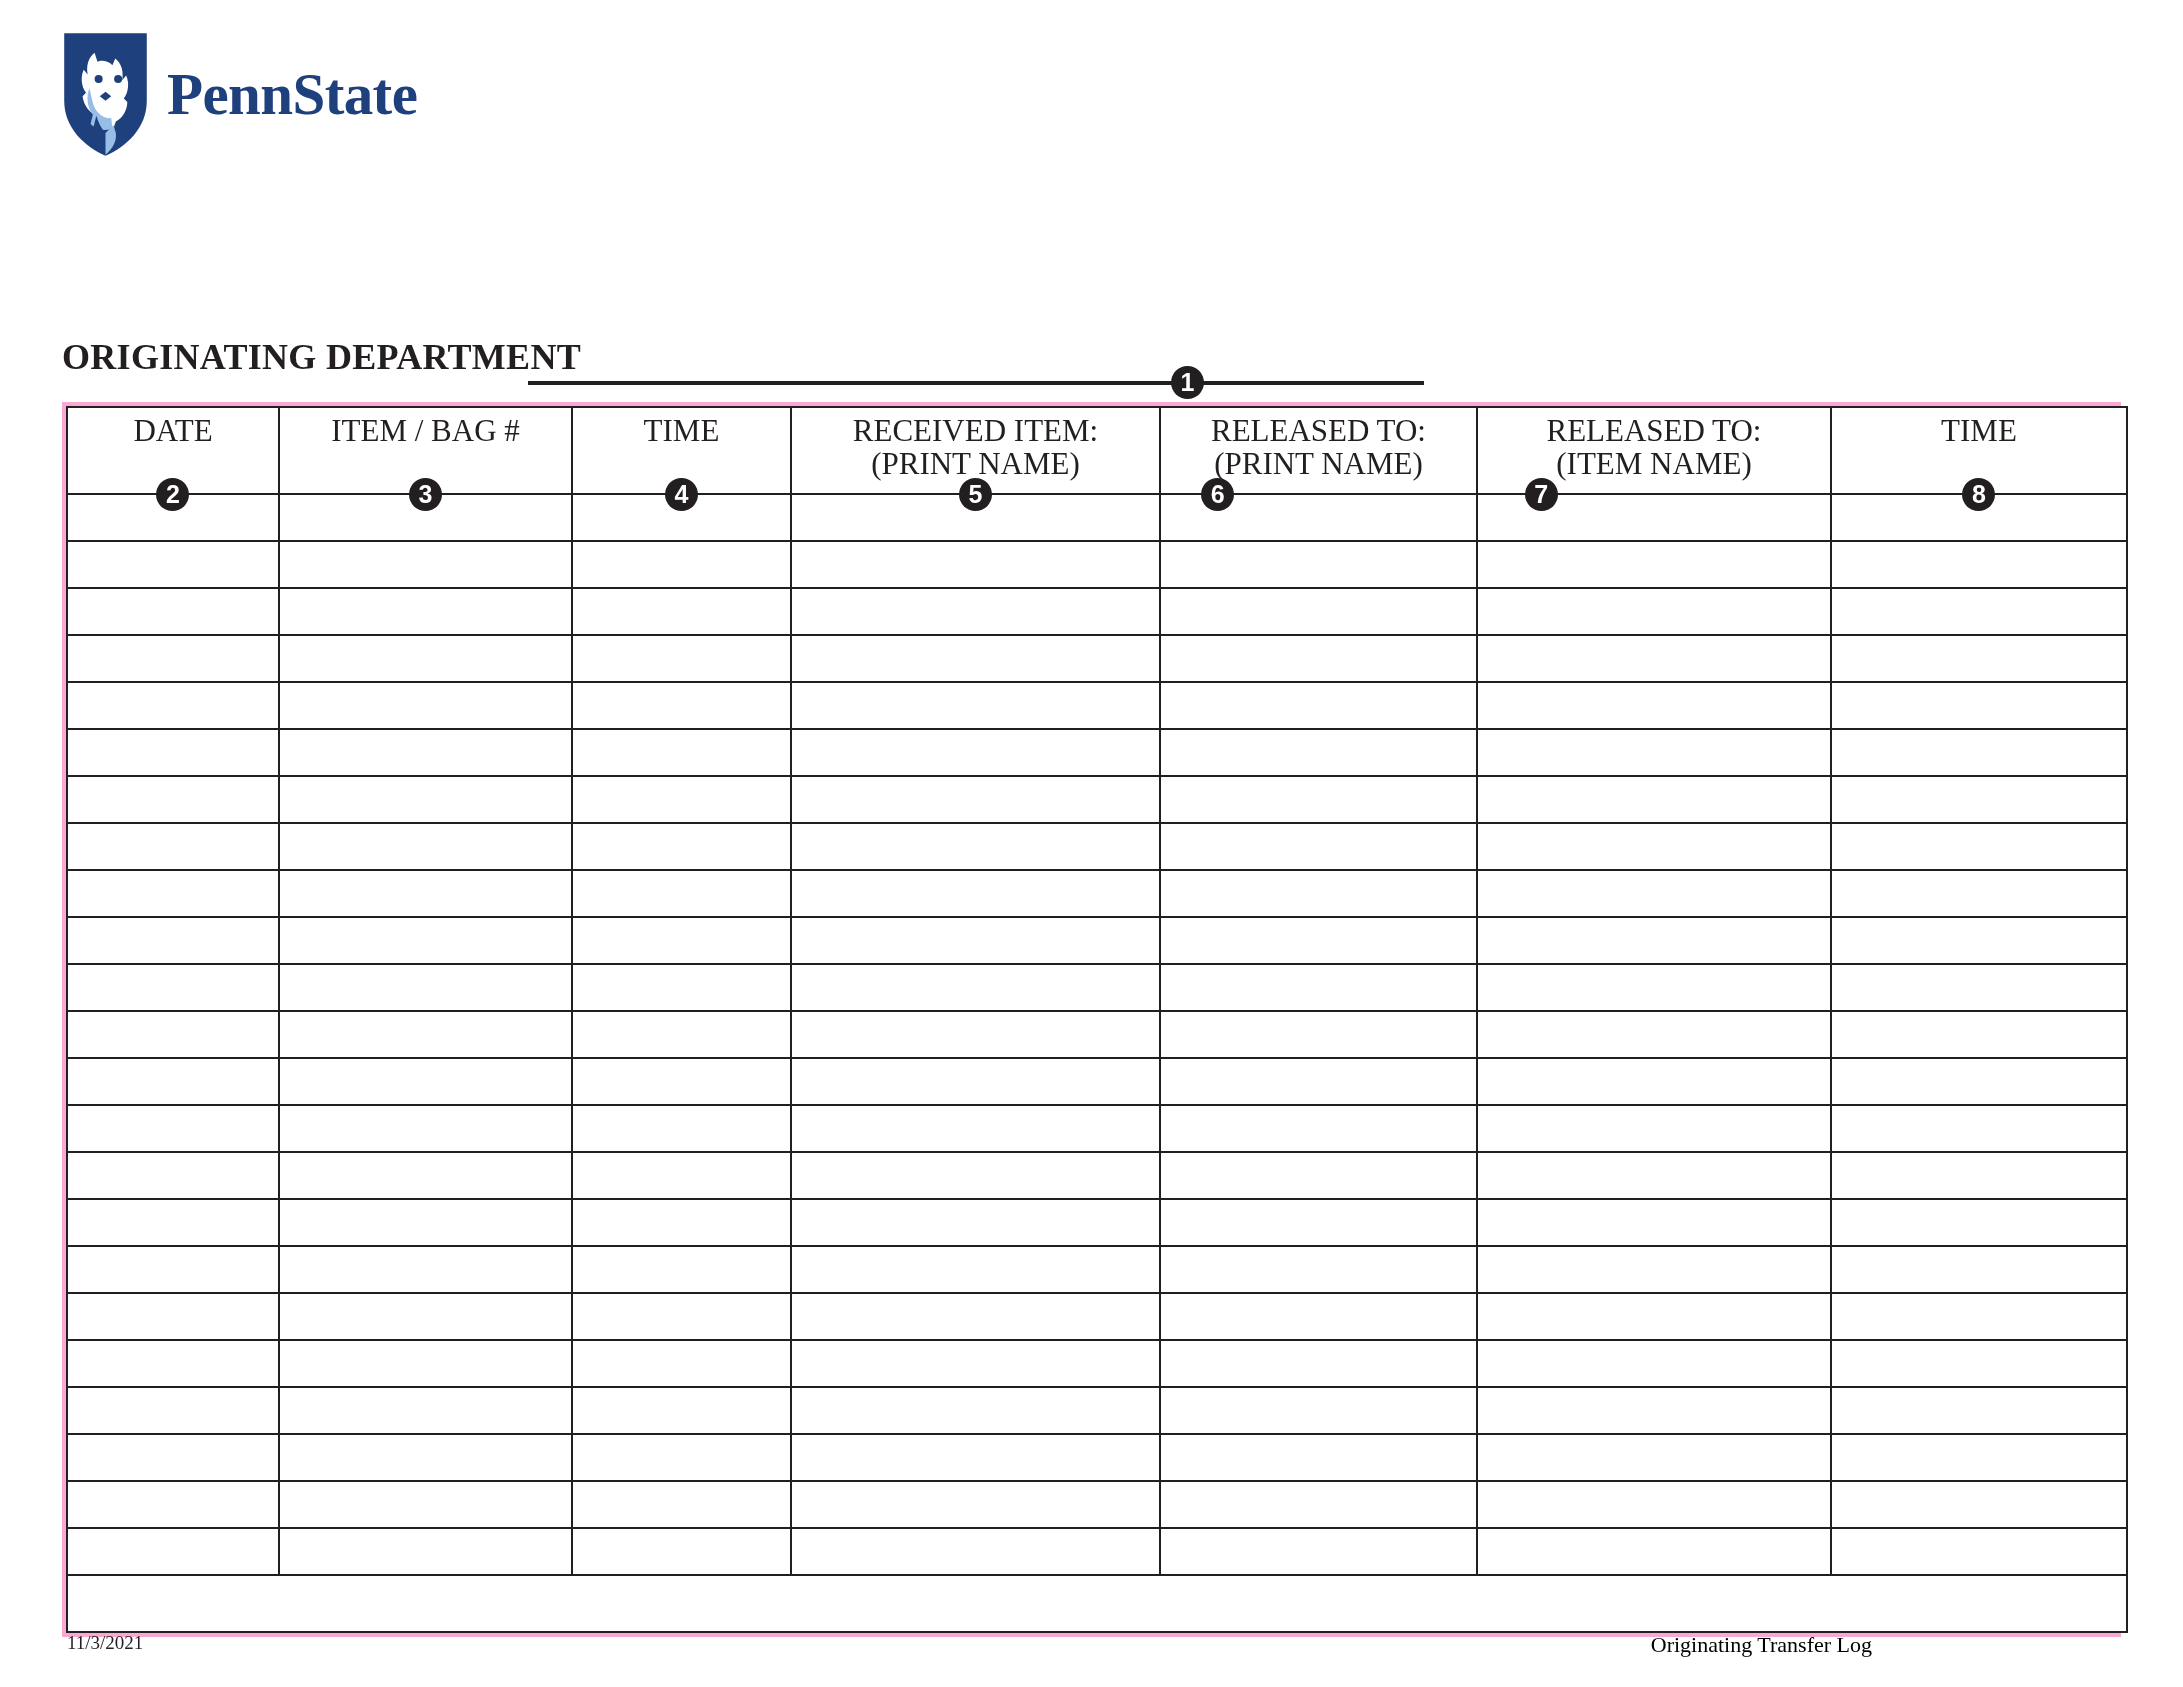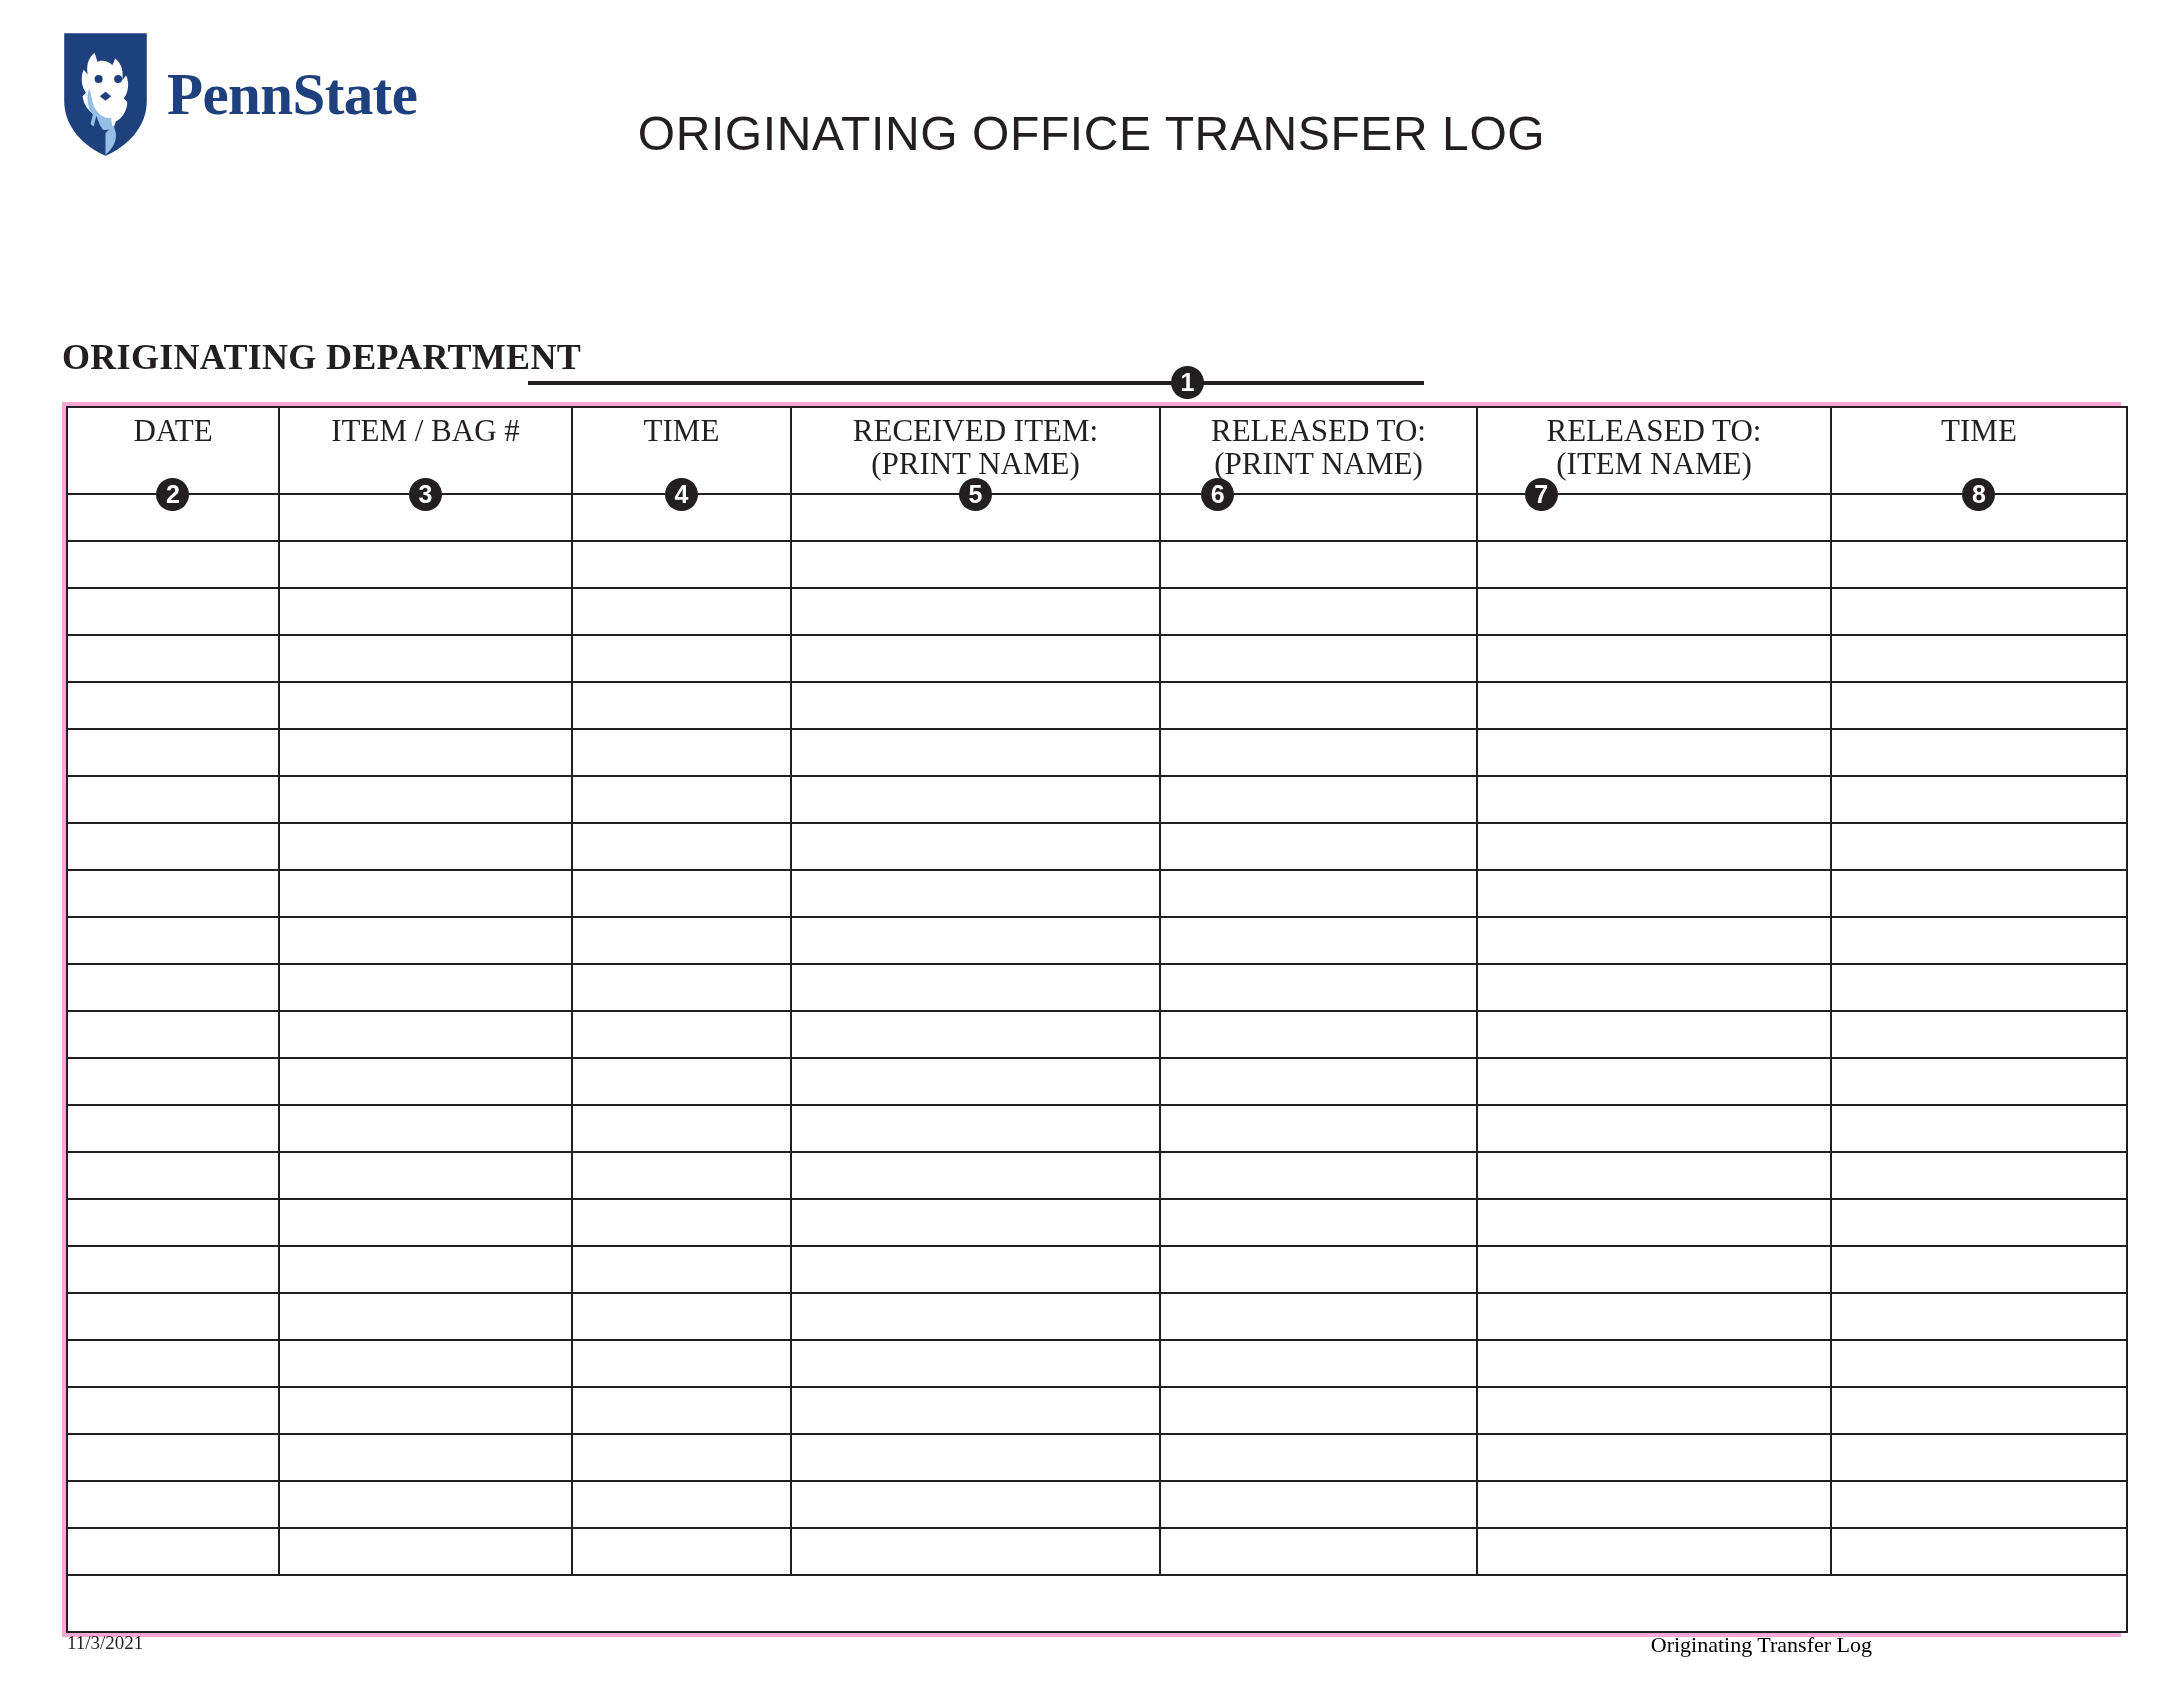--- a/index.html
+++ b/index.html
@@ -216,21 +216,20 @@
                C70 152 56 140 52 124 Z" fill="#96bee6"></path>
       <path d="M58 146 L54 162 C48 178 54 196 66 206 L74 214 L74 176 C66 168 62 158 58 146 Z" fill="#1e407c"></path>
       <path d="M74 176 L74 214 C86 204 94 190 92 176 L88 162 Z" fill="#96bee6"></path>
       <circle cx="62" cy="82" r="7" fill="#1e407c"></circle>
       <circle cx="96" cy="82" r="7" fill="#1e407c"></circle>
       <path d="M74 104 L84 112 L74 120 L64 112 Z" fill="#1e407c"></path>
     </svg>
     <div id="wordmark">PennState</div>
   </div>
 
-  <div id="doc-title">ORIGINATING OFFICE TRANSFER LOG</div>
 </div>
 
 <div id="dept-row">
   <div id="dept-label">ORIGINATING DEPARTMENT</div>
   <div id="dept-rule"></div>
   <div class="badge" id="badge-1">1</div>
 </div>
 
 <div id="log-table">
   <table class="grid">

